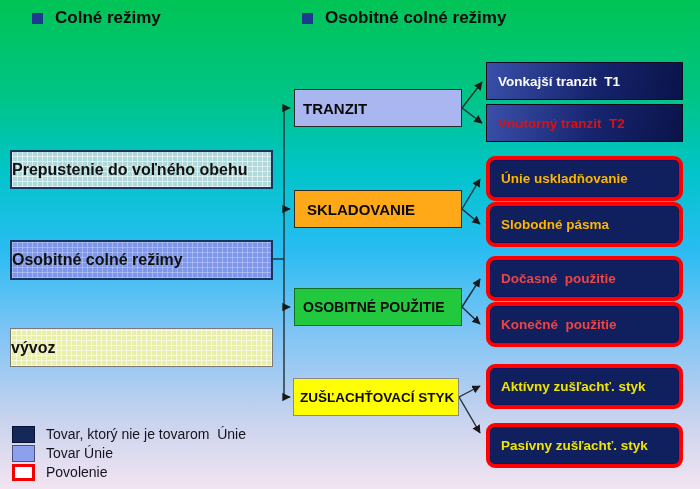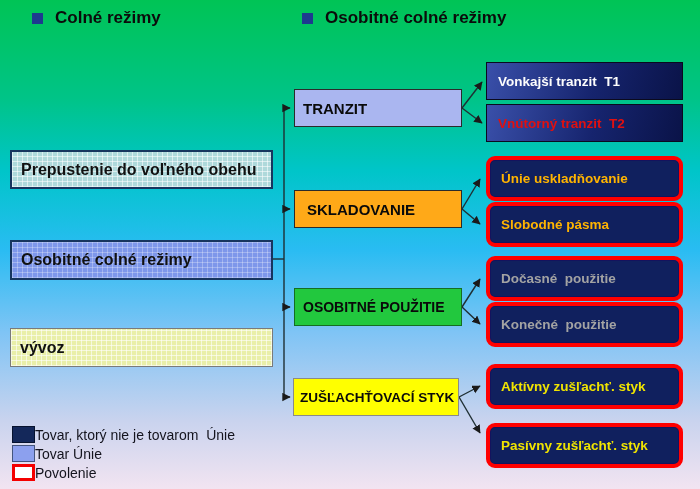--- a/index.html
+++ b/index.html
@@ -7,21 +7,21 @@
     position:relative;width:700px;height:489px;overflow:hidden;
     font-family:"Liberation Sans",sans-serif;
     background:linear-gradient(180deg,#00c455 0%,#00c487 20%,#00c5c9 35%,#29bcf2 51%,#7fc4f5 68%,#c9d3ee 86%,#f2e4f1 100%);
   }
   .abs{position:absolute;box-sizing:border-box;}
   .lbl{white-space:pre;}
   
   .hdr{display:flex;align-items:center;gap:12px;font-size:17px;font-weight:600;color:#0b0b0b;}
   .sq-bullet{width:11px;height:11px;background:#1d3a8f;display:inline-block;}
   
-  .lbox{display:flex;align-items:center;font-weight:bold;font-size:16px;color:#111;padding-left:9px;}
+  .lbox{display:flex;align-items:center;font-weight:bold;font-size:16px;color:#111;}
   .grid1{background-color:#afd9db;background-image:
     repeating-linear-gradient(0deg,rgba(255,255,255,.55) 0 1px,transparent 1px 5px),
     repeating-linear-gradient(90deg,rgba(255,255,255,.55) 0 1px,transparent 1px 5px);}
   .grid2{background-color:#7e97ea;background-image:
     repeating-linear-gradient(0deg,rgba(255,255,255,.28) 0 1px,transparent 1px 5px),
     repeating-linear-gradient(90deg,rgba(255,255,255,.28) 0 1px,transparent 1px 5px);}
   .grid3{background-color:#e9efa9;background-image:
     repeating-linear-gradient(0deg,rgba(255,255,255,.6) 0 1px,transparent 1px 5px),
     repeating-linear-gradient(90deg,rgba(255,255,255,.6) 0 1px,transparent 1px 5px);}
   .bd-navy{border:2px solid #17355e;}
@@ -32,24 +32,24 @@
   .m-sklad{background:#ffa918;}
   .m-pouzitie{background:#22c83e;border-color:#156e22;}
   .m-zus{background:#ffff00;border-color:#8a8a8a;font-size:13.5px;padding-left:6px;}
   
   .rbox{display:flex;align-items:center;font-weight:bold;font-size:13.5px;padding-left:11px;}
   .r-grad{background:linear-gradient(105deg,#3a50aa 0%,#16246e 55%,#0a1348 100%);border:1.5px solid #0a0a1e;color:#ffffff;}
   .r-red{background:#10205e;border:4px solid #ff0000;border-radius:9px;box-shadow:0 0 0 1px #13135e inset;}
   .t-white{color:#fdfdfd;}
   .t-red{color:#e01010;}
   .t-orange{color:#ffb400;}
-  .t-green{color:#a3a3a3;}
+  .t-green{color:#ef4444;}
   .t-yellow{color:#f0e400;}
   
-  .leg-row{display:flex;align-items:center;font-size:14px;color:#14141e;}
+  .leg-row{display:flex;gap:11px;font-size:14px;color:#14141e;}
   .leg-sq{width:21px;height:15px;flex:0 0 aupx;}
   .leg-navy{background:#14285a;border:1px solid #06122e;}
   .leg-peri{background:#8ca0ee;border:1px solid #44557e;}
   .leg-red{background:#ffffff;border:3px solid #f40000;}
   svg.wires{position:absolute;left:0;top:0;pointer-events:none;}
 </style>
 </head>
 <body>
 
 <div class="canvas">

